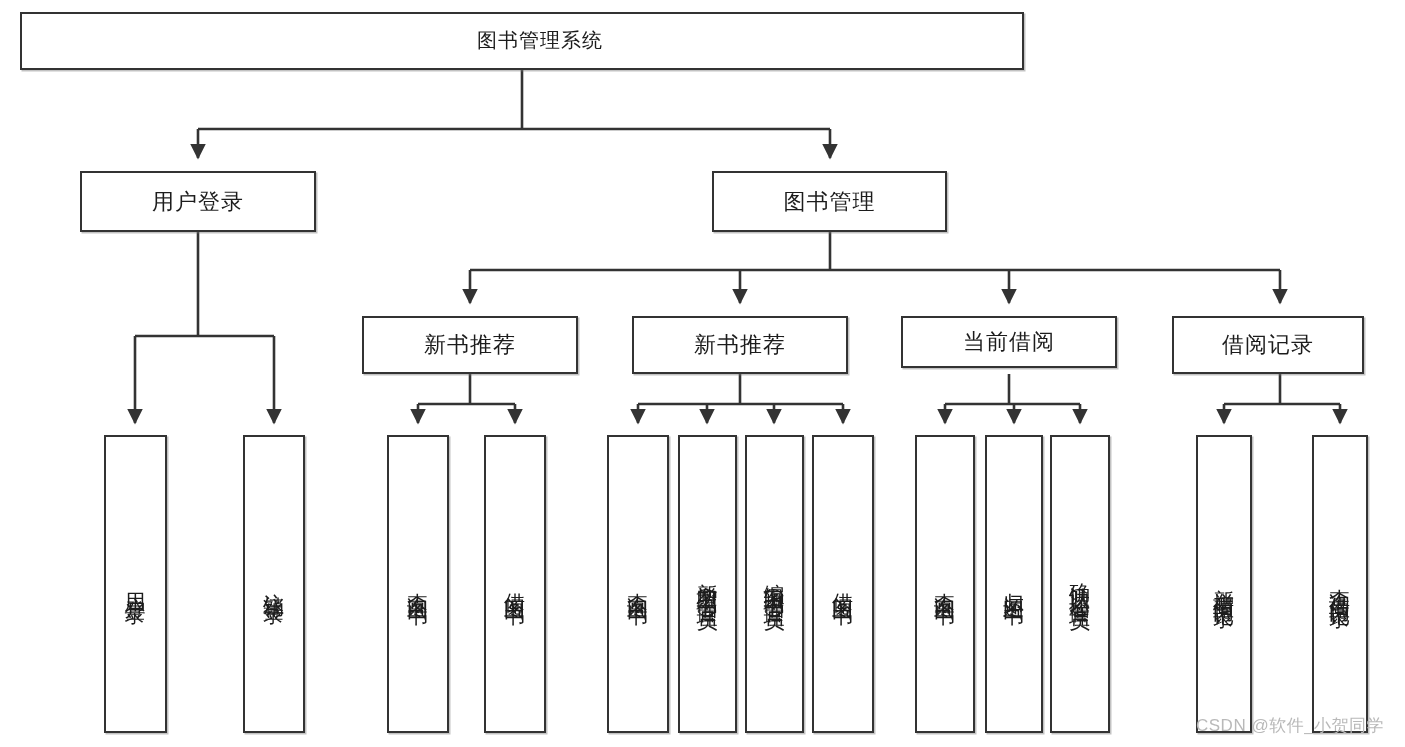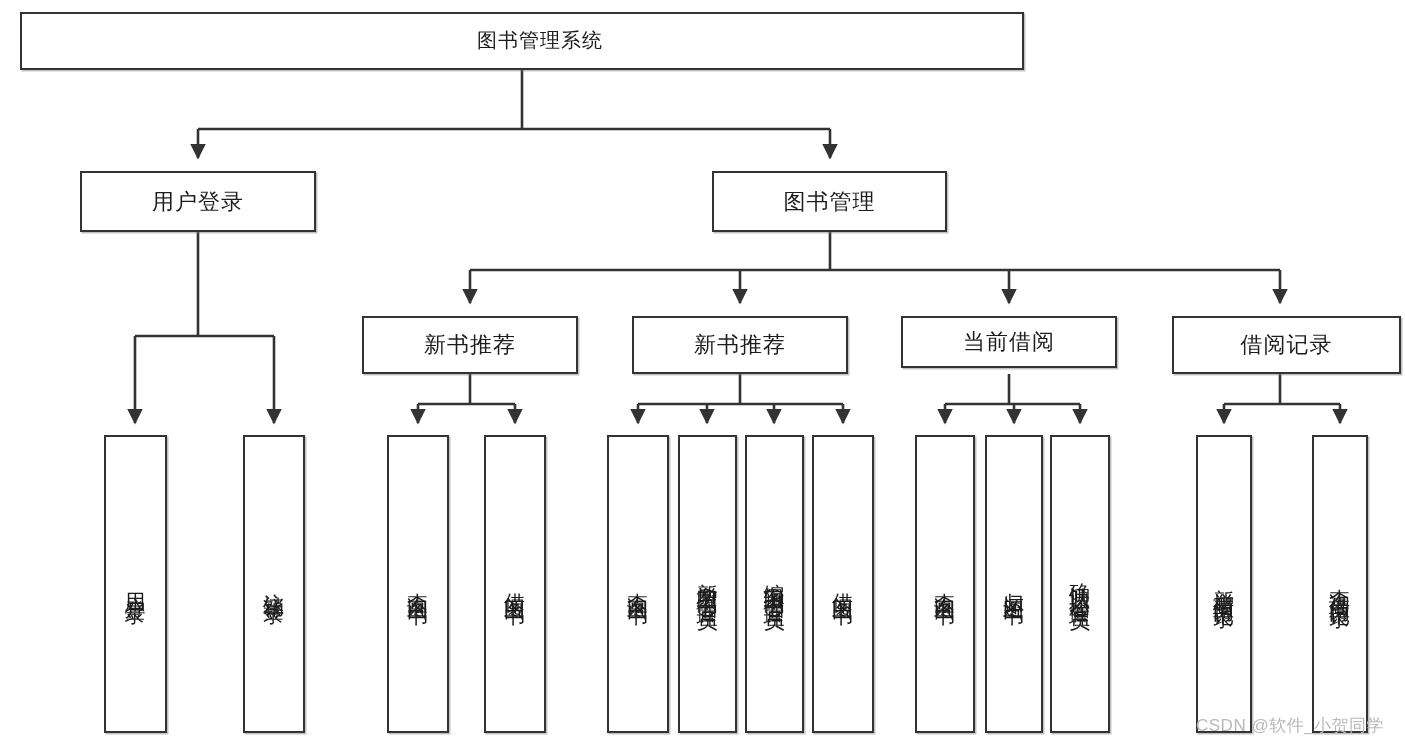--- a/index.html
+++ b/index.html
@@ -139,21 +139,21 @@
 
   <div class="node" style="left: 712px; top: 171px; width: 235px; height: 61px;">
     <span class="label">图书管理</span>
   </div>
   <div class="node" style="left: 632px; top: 316px; width: 216px; height: 58px;">
     <span class="label">新书推荐</span>
   </div>
   <div class="node" style="left: 901px; top: 316px; width: 216px; height: 52px;">
     <span class="label">当前借阅</span>
   </div>
-  <div class="node" style="left: 1172px; top: 316px; width: 229px; height: 58px;">
+  <div class="node" style="left: 1172px; top: 316px; width: 192px; height: 58px;">
     <span class="label">借阅记录</span>
   </div>
 
   <div class="node vertical" style="left: 104px; top: 435px; width: 63px; height: 298px;">
     <span class="label">用户登录</span>
   </div>
   <div class="node vertical" style="left: 243px; top: 435px; width: 62px; height: 298px;">
     <span class="label">注销登录</span>
   </div>
   <div class="node vertical" style="left: 387px; top: 435px; width: 62px; height: 298px;">

